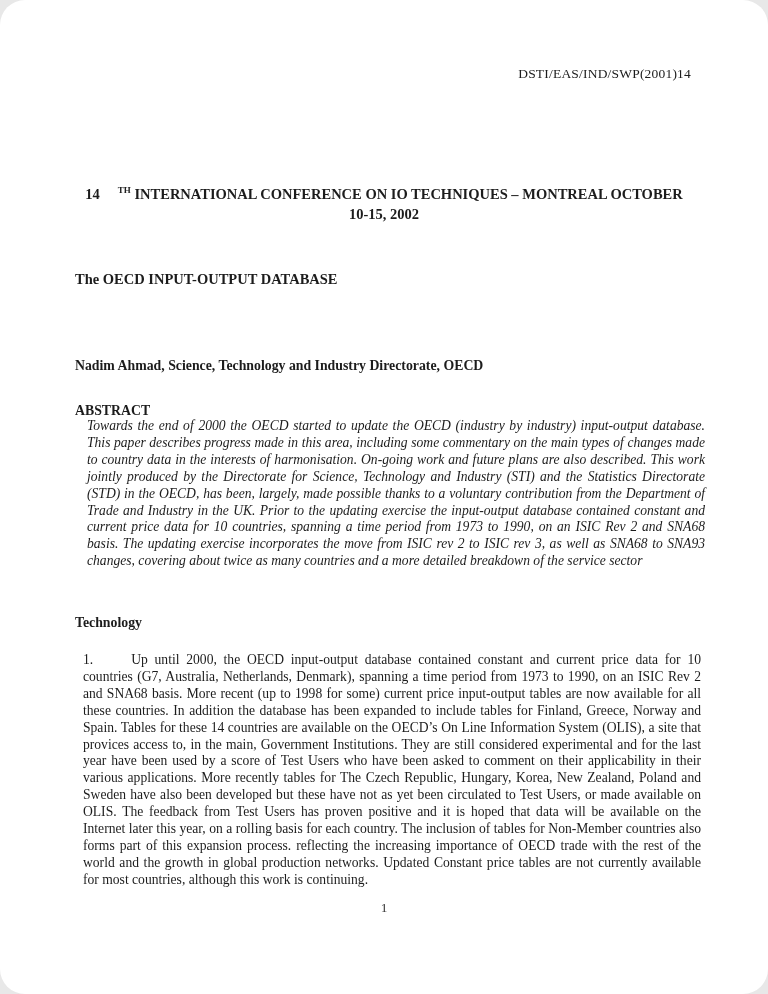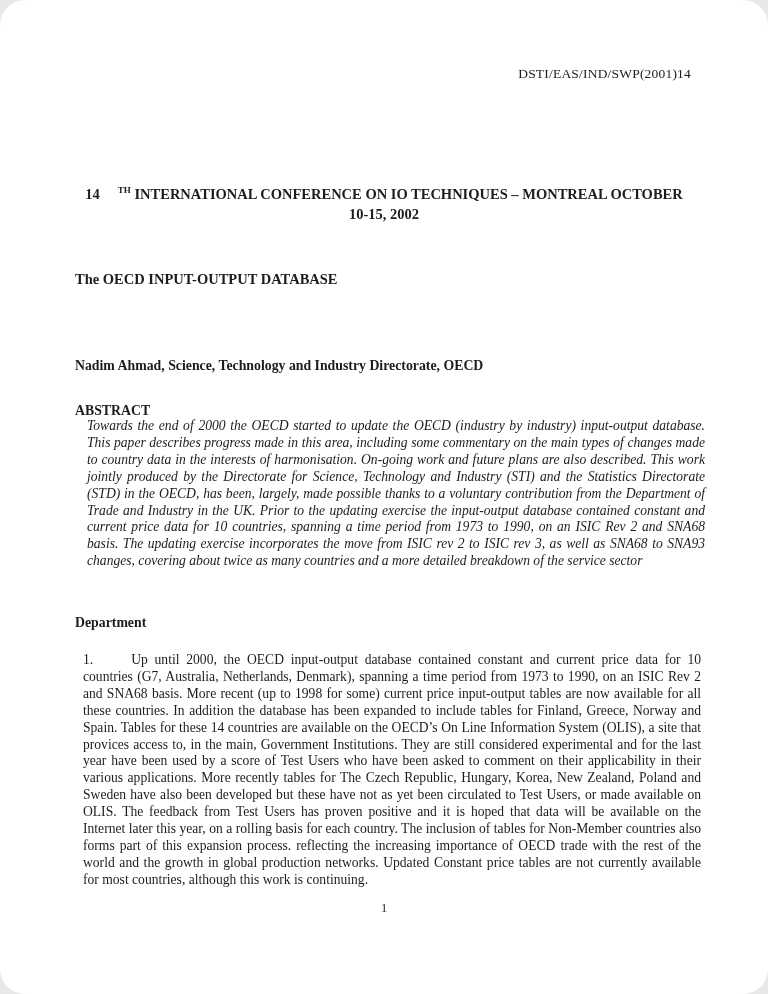--- a/index.html
+++ b/index.html
@@ -122,19 +122,19 @@
   <h1 class="title"><span>14</span><sup>TH</sup><span> INTERNATIONAL CONFERENCE ON IO TECHNIQUES – MONTREAL OCTOBER 10-15, 2002</span></h1>
 
   <h2 class="subtitle">The OECD INPUT-OUTPUT DATABASE</h2>
 
   <div class="author">Nadim Ahmad, Science, Technology and Industry Directorate, OECD</div>
 
   <h3 class="abstract-heading">ABSTRACT</h3>
 
   <p class="abstract">Towards the end of 2000 the OECD started to update the OECD (industry by industry) input-output database. This paper describes progress made in this area, including some commentary on the main types of changes made to country data in the interests of harmonisation. On-going work and future plans are also described. This work jointly produced by the Directorate for Science, Technology and Industry (STI) and the Statistics Directorate (STD) in the OECD, has been, largely, made possible thanks to a voluntary contribution from the Department of Trade and Industry in the UK. Prior to the updating exercise the input-output database contained constant and current price data for 10 countries, spanning a time period from 1973 to 1990, on an ISIC Rev 2 and SNA68 basis. The updating exercise incorporates the move from ISIC rev 2 to ISIC rev 3, as well as SNA68 to SNA93 changes, covering about twice as many countries and a more detailed breakdown of the service sector</p>
 
-  <h3 class="section-heading">Department</h3>
+  <h3 class="section-heading">Technology</h3>
 
   <p class="body-para"><span class="para-num">1.</span><span class="tab"></span><span>Up until 2000, the OECD input-output database contained constant and current price data for 10 countries (G7, Australia, Netherlands, Denmark), spanning a time period from 1973 to 1990, on an ISIC Rev 2 and SNA68 basis. More recent (up to 1998 for some) current price input-output tables are now available for all these countries. In addition the database has been expanded to include tables for Finland, Greece, Norway and Spain. Tables for these 14 countries are available on the OECD’s On Line Information System (OLIS), a site that provices access to, in the main, Government Institutions. They are still considered experimental and for the last year have been used by a score of Test Users who have been asked to comment on their applicability in their various applications. More recently tables for The Czech Republic, Hungary, Korea, New Zealand, Poland and Sweden have also been developed but these have not as yet been circulated to Test Users, or made available on OLIS. The feedback from Test Users has proven positive and it is hoped that data will be available on the Internet later this year, on a rolling basis for each country. The inclusion of tables for Non-Member countries also forms part of this expansion process. reflecting the increasing importance of OECD trade with the rest of the world and the growth in global production networks. Updated Constant price tables are not currently available for most countries, although this work is continuing.</span></p>
 
   <div class="page-number">1</div>
 
 </div>
 
 </body></html>

